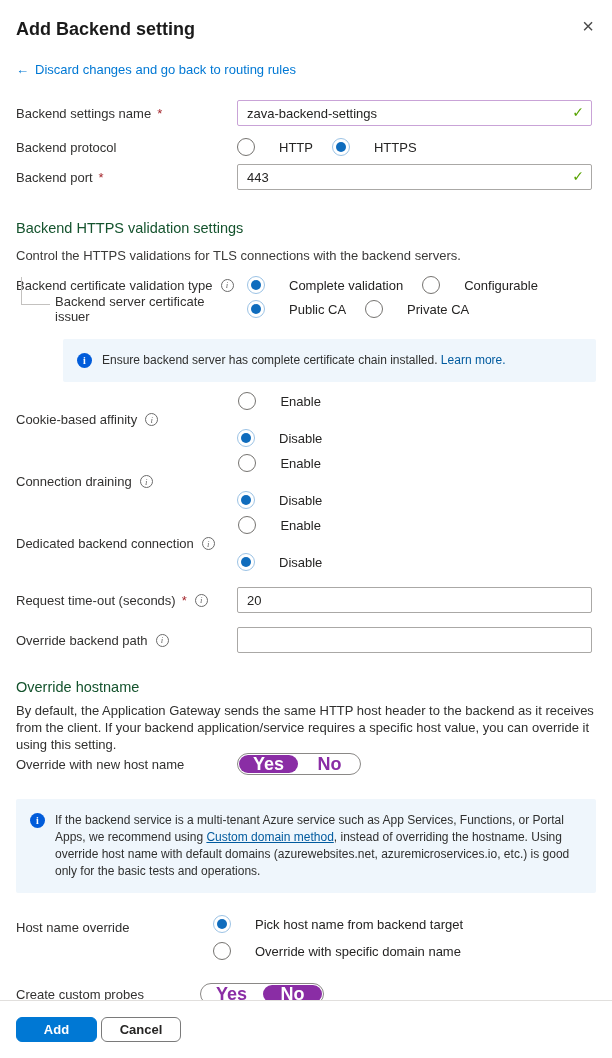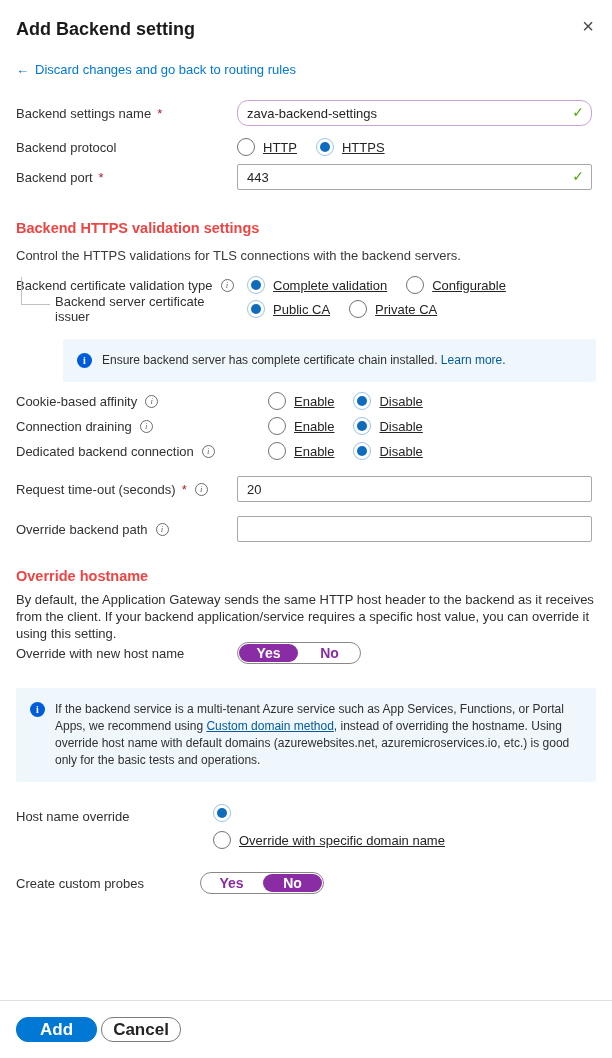--- a/index.html
+++ b/index.html
@@ -21,37 +21,37 @@
   .row-label{width:221px;flex:0 0 auto;display:inline-flex;align-items:center;gap:5px;color:#323130;}
   .req{color:#a4262c;margin-left:1px;}
   .ii{display:inline-flex;align-items:center;justify-content:center;width:13px;height:13px;
       border:1px solid #6b6b6b;border-radius:50%;font-size:9px;color:#6b6b6b;box-sizing:border-box;
       font-family:"Liberation Serif",serif;font-style:italic;flex:0 0 auto;margin-left:3px;}
 
   
   .input-wrap{position:relative;width:355px;}
   .tb{width:100%;height:26px;box-sizing:border-box;border:1px solid #aaa8a6;border-radius:2px;
       padding:0 26px 0 9px;font-size:13px;color:#252423;font-family:inherit;outline:none;background:#fff;}
-  .tb.purple{border-color:#c9a3d7;border-radius:11px;}
+  .tb.purple{border-color:#c9a3d7;}
   .check{position:absolute;right:8px;top:5px;color:#57a300;font-size:14px;line-height:14px;}
 
   
   .radio-group{display:flex;align-items:center;gap:19px;}
   .radio-group.vert{flex-direction:column;align-items:flex-start;gap:9px;}
-  .radio{display:inline-flex;align-items:center;gap:8px;cursor:pointer;color:#252423;text-decoration:underline;}
+  .radio{display:inline-flex;align-items:center;gap:24px;cursor:pointer;color:#252423;}
   .rb{position:relative;width:18px;height:18px;border:1px solid #757370;border-radius:50%;
       background:#fff;box-sizing:border-box;flex:0 0 auto;display:inline-block;}
   .rb.sel{border-color:#9cc3e5;}
   .rb.sel::after{content:"";position:absolute;top:3px;left:3px;right:3px;bottom:3px;border-radius:50%;background:#0f6cbd;}
   .shift10{margin-left:10px;}
-  .shift31{margin-left:31px;}
+  .shift31{flex-direction:column;}
   .shiftm24{margin-left:-24px;}
 
   
-  .sec-h{font-size:14.5px;font-weight:700;color:#ef4444;}
+  .sec-h{font-size:14.5px;font-weight:400;color:#14532d;}
   .desc{color:#3b3a39;line-height:16px;}
 
   
   .issuer-row{position:relative;}
   .issuer-row .row-label{padding-left:39px;width:182px;}
   .tree-connector{position:absolute;left:5px;top:-17px;width:28px;height:27px;
       border-left:1px solid #c3c1bf;border-bottom:1px solid #c3c1bf;}
 
   
   .infobox{background:#eff6fc;border-radius:2px;display:flex;gap:10px;align-items:flex-start;
@@ -61,31 +61,31 @@
        font-family:"Liberation Serif",serif;margin-top:1px;}
   .infobox .itext{color:#30302f;line-height:17px;font-size:12px;}
   .ilink{color:#005a9e;cursor:pointer;}
   .ilink.u{text-decoration:underline;}
   .infobox.indent{margin-left:47px;}
 
   
   .toggle{display:flex;align-items:center;width:124px;height:22px;border:1px solid #8a8886;
           border-radius:11px;box-sizing:border-box;background:#fff;overflow:hidden;cursor:pointer;}
   .tseg{flex:1 1 50%;height:18px;margin:1px;display:flex;align-items:center;justify-content:center;
-        font-size:14px;font-weight:700;border-radius:9px;color:#8a2da5;}
+        font-size:18px;font-weight:700;border-radius:9px;color:#8a2da5;}
   .tseg.on{background:#8a2da5;color:#fff;}
   .shiftm37{margin-left:-37px;}
 
   
   .para{line-height:17px;color:#30302f;margin-top:7px;}
 
   
   .footer{position:absolute;left:0;right:0;bottom:0;height:58px;border-top:1px solid #e1dfdd;
           background:#fff;box-sizing:border-box;padding:16px;display:flex;gap:4px;align-items:flex-start;}
-  .btn{height:25px;border-radius:12px;font-size:17px;font-family:inherit;cursor:pointer;
+  .btn{height:25px;border-radius:6px;font-size:13px;font-family:inherit;cursor:pointer;
        display:inline-flex;align-items:center;justify-content:center;box-sizing:border-box;}
   .btn-primary{width:81px;background:#0078d4;border:1px solid #0078d4;color:#fff;font-weight:700;}
   .btn-secondary{width:80px;background:#fff;border:1px solid #7a7a7a;color:#252423;font-weight:700;}
 
   
   .mt23{margin-top:23px}.mt12{margin-top:12px}.mt8{margin-top:8px}.mt30{margin-top:30px}
   .mt17{margin-top:0}.mt15{margin-top:15px}.mt25{margin-top:25px}.mt10{margin-top:10px}.mt7{margin-top:7px}.mt16{margin-top:16px}.mt14{margin-top:14px}
   .mt26{margin-top:26px}.mt24{margin-top:24px}.mt22{margin-top:22px}
   .rowtop{align-items:flex-start;}
   .rowtop .row-label{margin-top:5px;}
@@ -286,20 +286,21 @@
       </span>
     </div>
 
     <div class="row mt22 rowtop">
       <span class="row-label">
         <span>Host name override</span>
       </span>
       <div class="radio-group vert shiftm24">
         <label class="radio">
           <span class="rb sel"></span>
+          <span>Pick host name from backend target</span>
         </label>
         <label class="radio">
           <span class="rb"></span>
           <span>Override with specific domain name</span>
         </label>
       </div>
     </div>
 
     <div class="row mt23">
       <span class="row-label">

